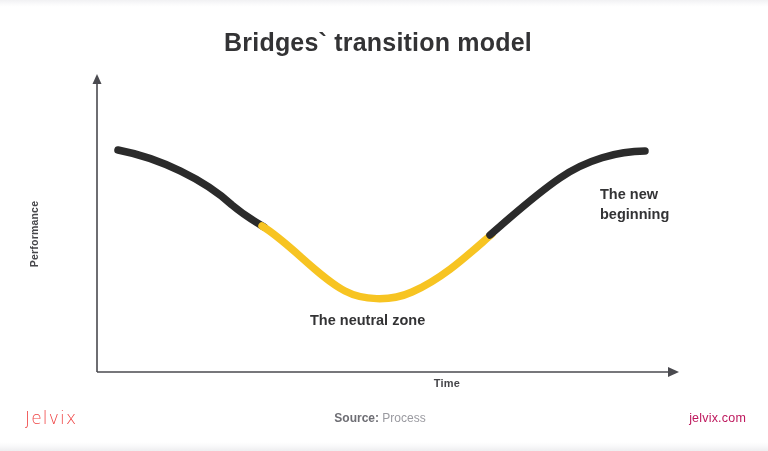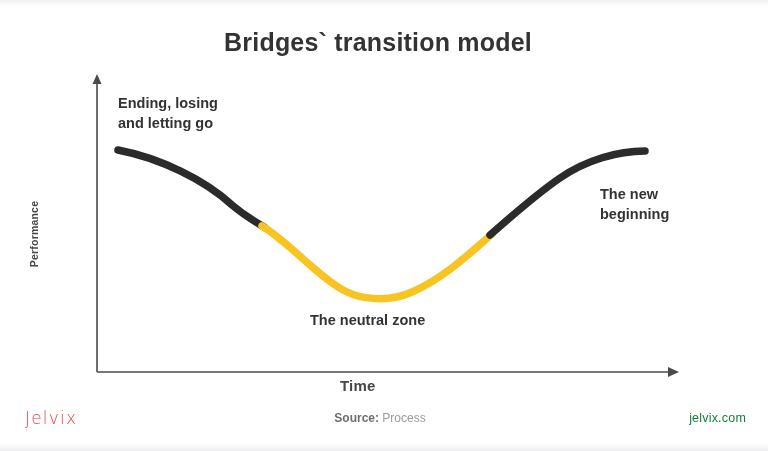--- a/index.html
+++ b/index.html
@@ -70,22 +70,22 @@
     font-size: 10.5px;
     font-weight: bold;
     color: #46464a;
     letter-spacing: 0.2px;
   }
   #xlabel {
     position: absolute;
     left: 340px;
     top: 377px;
     width: 120px;
-    text-align: left;
-    font-size: 15px;
+    text-align: right;
+    font-size: 11px;
     font-weight: bold;
     color: #46464a;
     letter-spacing: 0.2px;
   }
 
   #logo {
     position: absolute;
     left: 25px;
     top: 408px;
     font-size: 17px;
@@ -105,21 +105,21 @@
   }
   #source .src-key {
     font-weight: bold;
     color: #6e6e74;
   }
   #site {
     position: absolute;
     right: 22px;
     top: 411px;
     font-size: 12.5px;
-    color: #15803d;
+    color: #be185d;
     letter-spacing: 0.2px;
   }
 </style>
 </head>
 <body>
 
 <div id="canvas">
 
   <div class="edge-top"></div>
   <div class="edge-bottom"></div>
@@ -138,24 +138,20 @@
 
     <path d="M 262 226 C 290 243, 318 277, 345 291 C 362 300, 390 302, 412 292
              C 444 278, 470 253, 492 234" fill="none" stroke="#f7c422" stroke-width="7.5" stroke-linecap="round"></path>
 
     <path d="M 490 235 C 512 216, 535 195, 560 178 C 586 160, 618 151, 645 151" fill="none" stroke="#2b2b2b" stroke-width="7.5" stroke-linecap="round"></path>
   </svg>
 
   <div id="ylabel">Performance</div>
   <div id="xlabel">Time</div>
 
-  <div class="annot" id="annot-ending">
-    <div>Ending, losing</div>
-    <div>and letting go</div>
-  </div>
 
   <div class="annot" id="annot-new">
     <div>The new</div>
     <div>beginning</div>
   </div>
 
   <div class="annot" id="annot-neutral">The neutral zone</div>
 
   <div id="logo">Jelvix</div>
 

